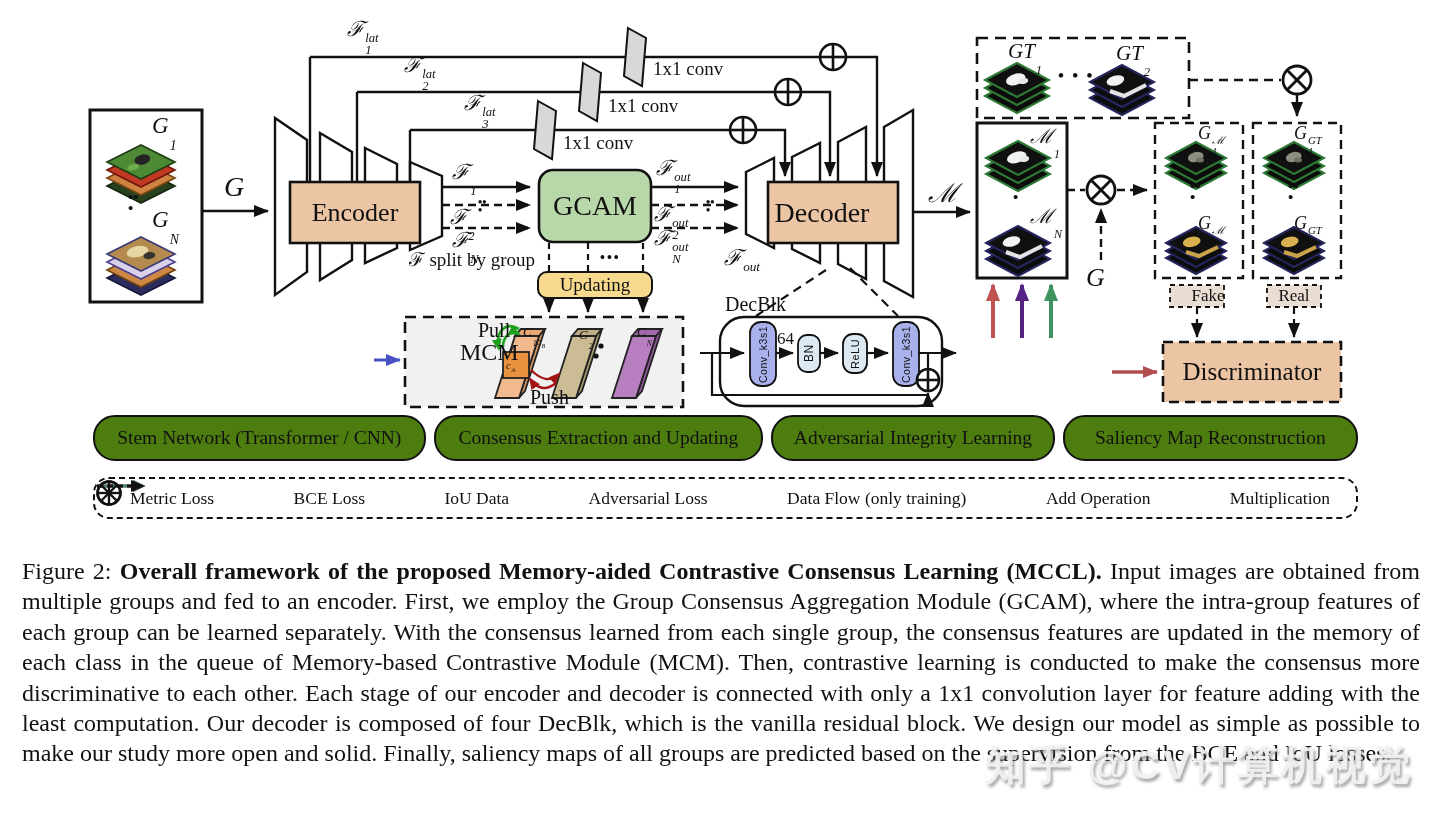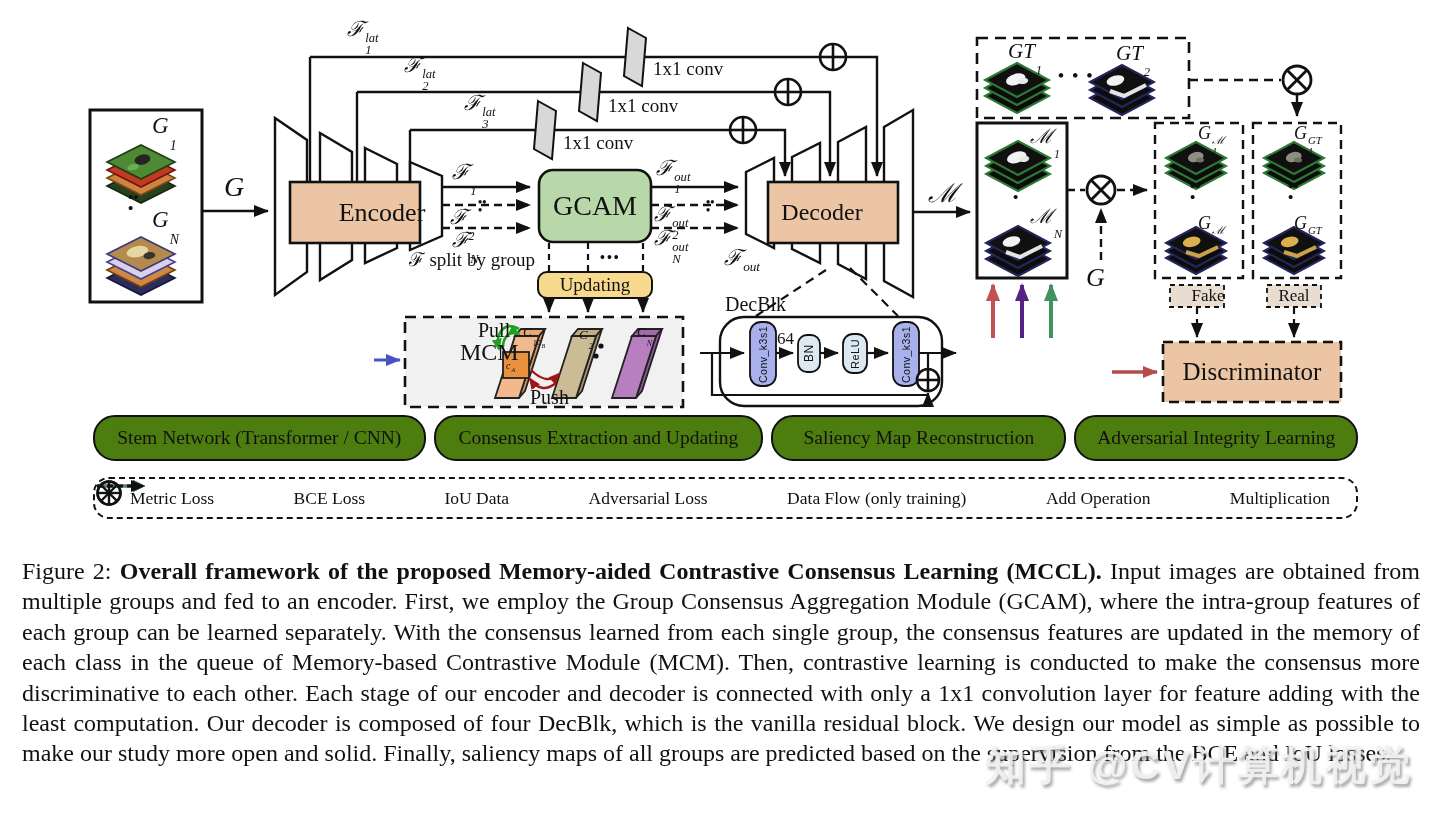--- a/index.html
+++ b/index.html
@@ -287,23 +287,23 @@
         <span class="sb">2</span>
       </span></div>
   <div class="lbl m" style="left:464px;top:92px;font-size:21px;"><span>ℱ</span><span class="ss">
         <span class="sp">lat</span>
         <span class="sb">3</span>
       </span></div>
   <div class="lbl" style="left:653px;top:59px;font-size:19px;">1x1 conv</div>
   <div class="lbl" style="left:608px;top:96px;font-size:19px;">1x1 conv</div>
   <div class="lbl" style="left:563px;top:133px;font-size:19px;">1x1 conv</div>
 
-  <div class="box-txt" style="left:290px;top:182px;width:130px;height:61px;font-size:26px;padding-left:27px;">Encoder</div>
+  <div class="box-txt" style="left:290px;top:182px;width:130px;height:61px;font-size:26px;">Encoder</div>
   <div class="box-txt" style="left:539px;top:170px;width:112px;height:72px;font-size:28px;">GCAM</div>
-  <div class="box-txt" style="left:768px;top:182px;width:108px;height:61px;font-size:24px;">Decoder</div>
+  <div class="box-txt" style="left:768px;top:182px;width:108px;height:61px;font-size:28px;">Decoder</div>
 
   <div class="lbl m" style="left:452px;top:161px;font-size:21px;"><span>ℱ</span><span class="ss">
         <span class="sp"></span>
         <span class="sb">1</span>
       </span></div>
   <div class="lbl m" style="left:450px;top:206px;font-size:21px;"><span>ℱ</span><span class="ss">
         <span class="sp"></span>
         <span class="sb">2</span>
       </span></div>
   <div class="lbl m" style="left:452px;top:229px;font-size:21px;"><span>ℱ</span><span class="ss">
@@ -406,22 +406,22 @@
       </span></div>
   <div class="vdots" style="left:1288px;top:181px;">•••</div>
 
   <div class="box-txt" style="left:1170px;top:284px;width:54px;height:24px;font-size:17px;margin-left:11px;">Fake</div>
   <div class="box-txt" style="left:1267px;top:284px;width:54px;height:24px;font-size:17px;">Real</div>
   <div class="box-txt" style="left:1163px;top:342px;width:178px;height:60px;font-size:25px;">Discriminator</div>
 
   <div class="stages">
     <div class="stage" style="width:335px;">Stem Network (Transformer / CNN)</div>
     <div class="stage" style="width:332px;">Consensus Extraction and Updating</div>
+    <div class="stage" style="width:285px;">Adversarial Integrity Learning</div>
     <div class="stage" style="width:297px;">Saliency Map Reconstruction</div>
-    <div class="stage" style="width:285px;">Adversarial Integrity Learning</div>
   </div>
 
   <div class="legend">
     <div class="leg-item">
       <span>
           <svg width="52" height="14">
             <line x1="2" y1="7" x2="38" y2="7" stroke="#4753c4" stroke-width="2.6"></line>
             <path d="M38,1 L50,7 L38,13 z" fill="#4753c4"></path>
           </svg>
         </span>

